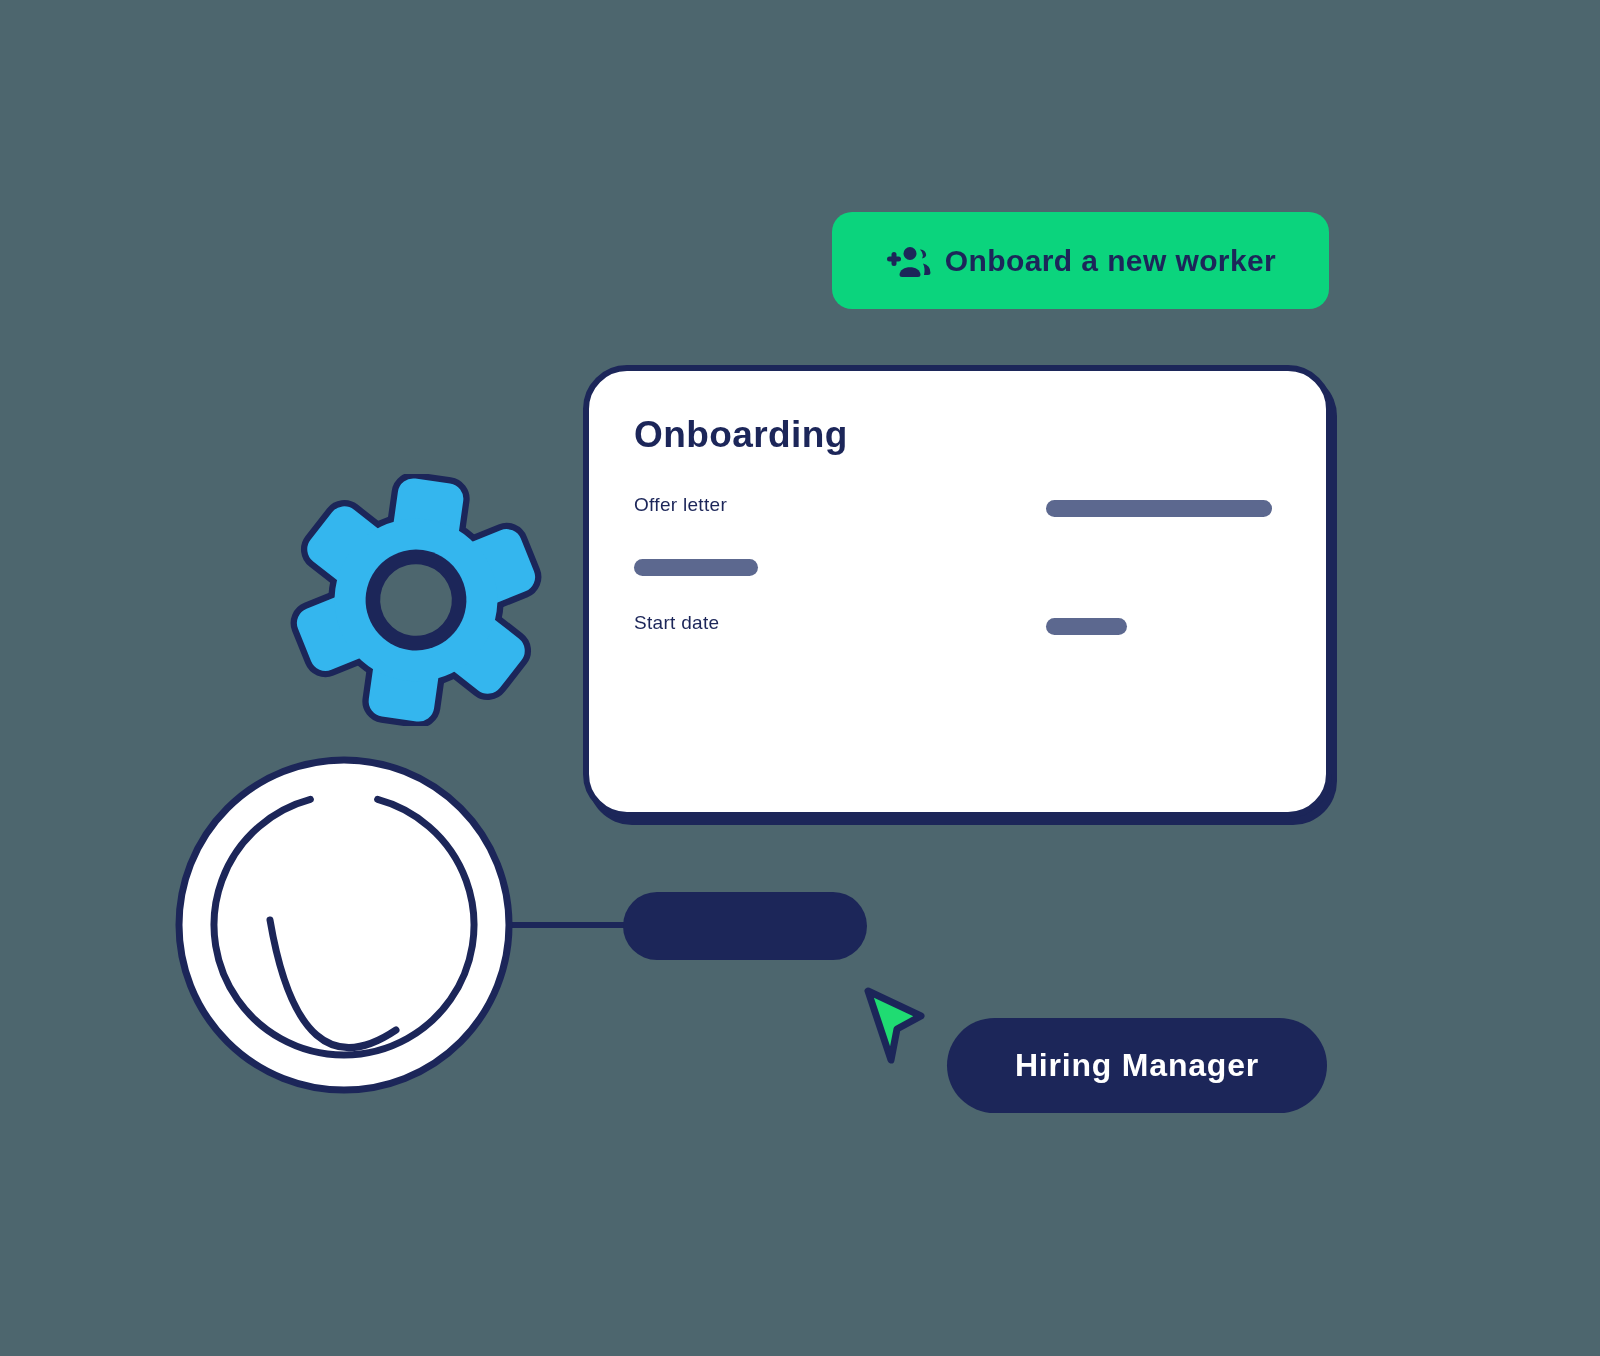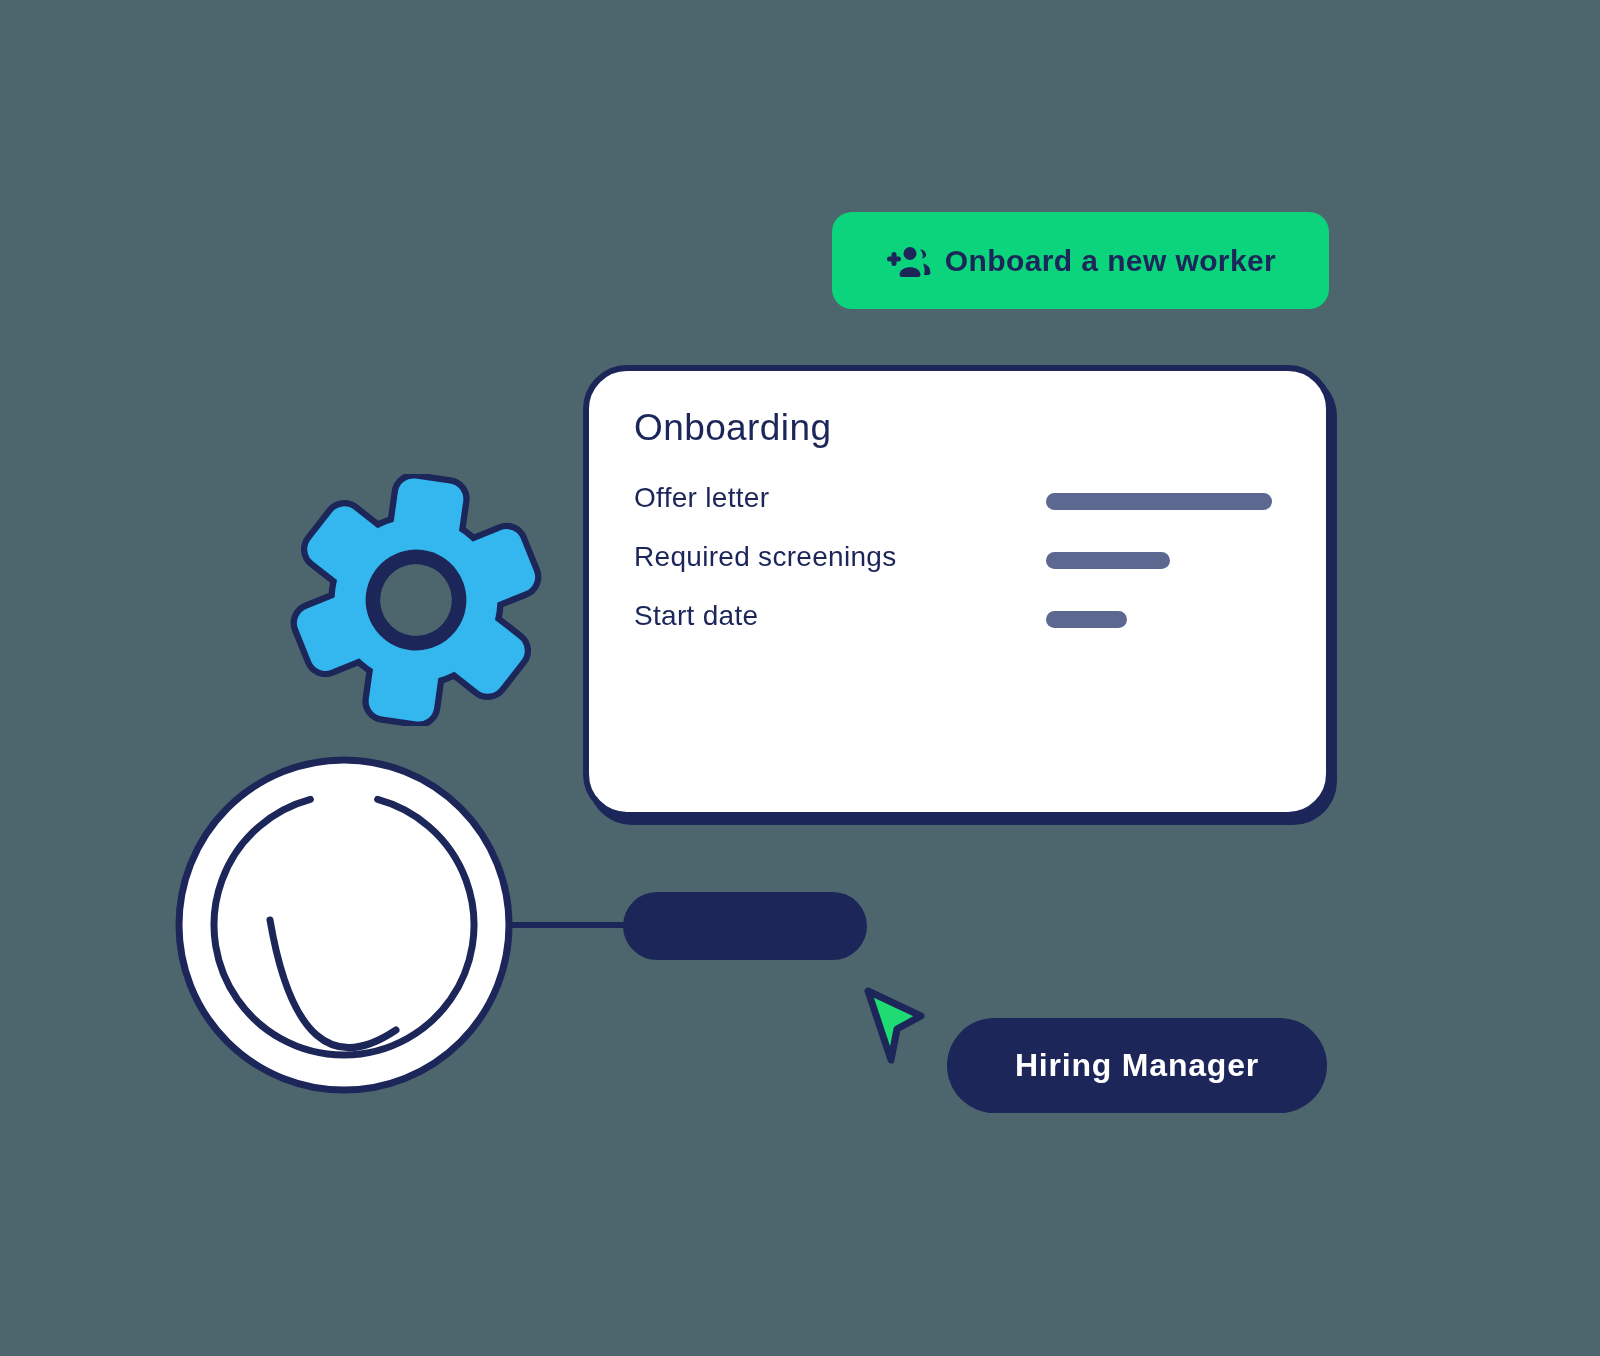--- a/index.html
+++ b/index.html
@@ -30,27 +30,27 @@
   }
   
   .card{
     position:absolute;left:583px;top:365px;width:749px;height:453px;
     box-sizing:border-box;background:var(--white);
     border:6px solid var(--navy);border-radius:44px;
     box-shadow:5px 7px 0 0 var(--navy);
     padding:36px 40px 0 45px;
   }
   .card-title{
-    color:var(--navy);font-size:37px;font-weight:normal;letter-spacing:.4px;
-    margin:0 0 30px 0;
+    color:var(--navy);font-size:37px;font-weight:bold;letter-spacing:.4px;
+    margin:7px 0 30px 0;
   }
   .row{display:flex;align-items:center;height:38px;margin-bottom:21px;}
   .row-label{
     width:412px;flex:0 0 412px;color:var(--navy);
-    font-size:28px;letter-spacing:.3px;white-space:nowrap;
+    font-size:19px;letter-spacing:.3px;white-space:nowrap;
   }
   .row-bar{height:17px;border-radius:9px;background:var(--bar-slate);margin-top:6px;}
   
   .tag{
     position:absolute;left:947px;top:1018px;width:380px;height:95px;
     background:var(--navy);border-radius:48px;
     display:flex;align-items:center;justify-content:center;
     cursor:pointer;
   }
   .tag-label{
@@ -79,21 +79,20 @@
   </button>
 
   <div class="card">
     <h2 class="card-title">Onboarding</h2>
     <div>
         <div class="row">
           <span class="row-label">Offer letter</span>
           <div class="row-bar" style="width: 226px;"></div>
         </div>
         <div class="row">
-          <span class="row-label">Required screenings</span>
           <div class="row-bar" style="width: 124px;"></div>
         </div>
         <div class="row">
           <span class="row-label">Start date</span>
           <div class="row-bar" style="width: 81px;"></div>
         </div>
       </div>
   </div>
 
   <svg class="abs-svg" style="left:290px;top:474px;" width="252" height="252" viewBox="-130 -130 260 260" aria-hidden="true">

